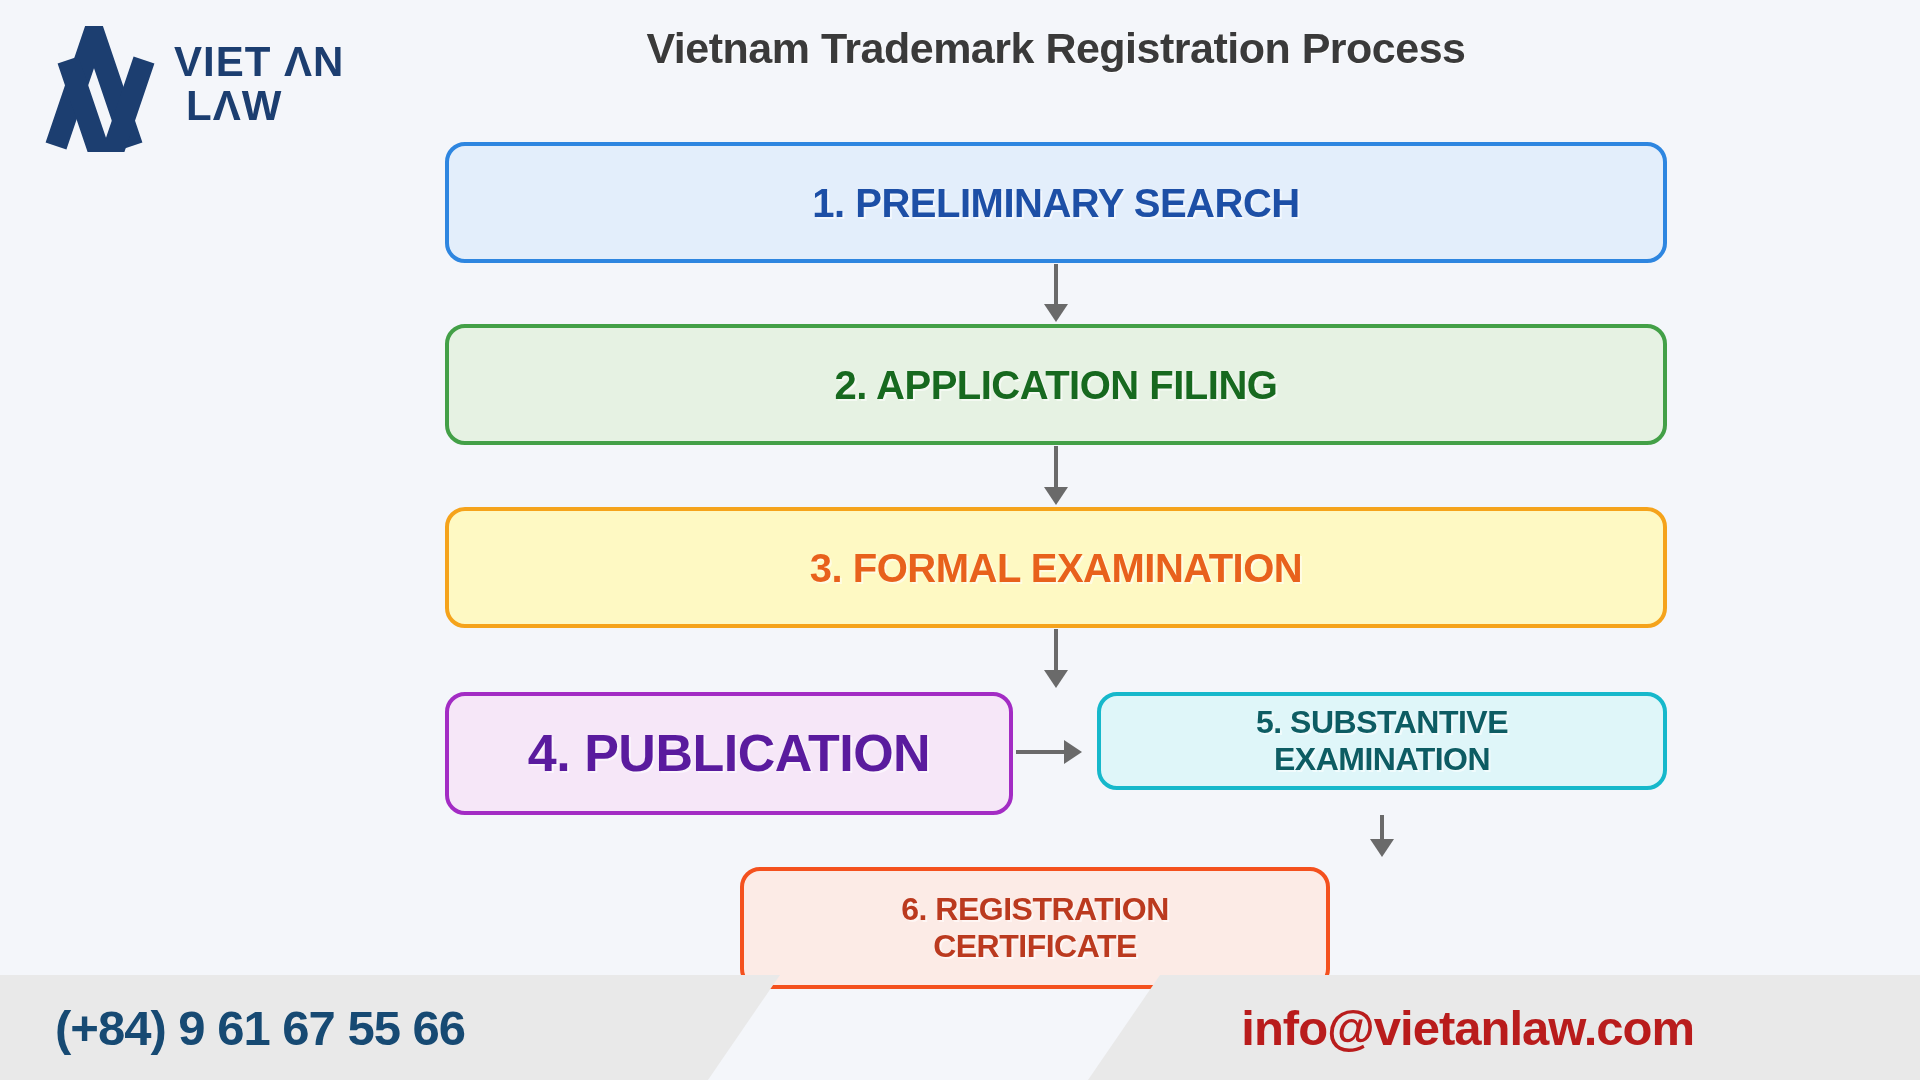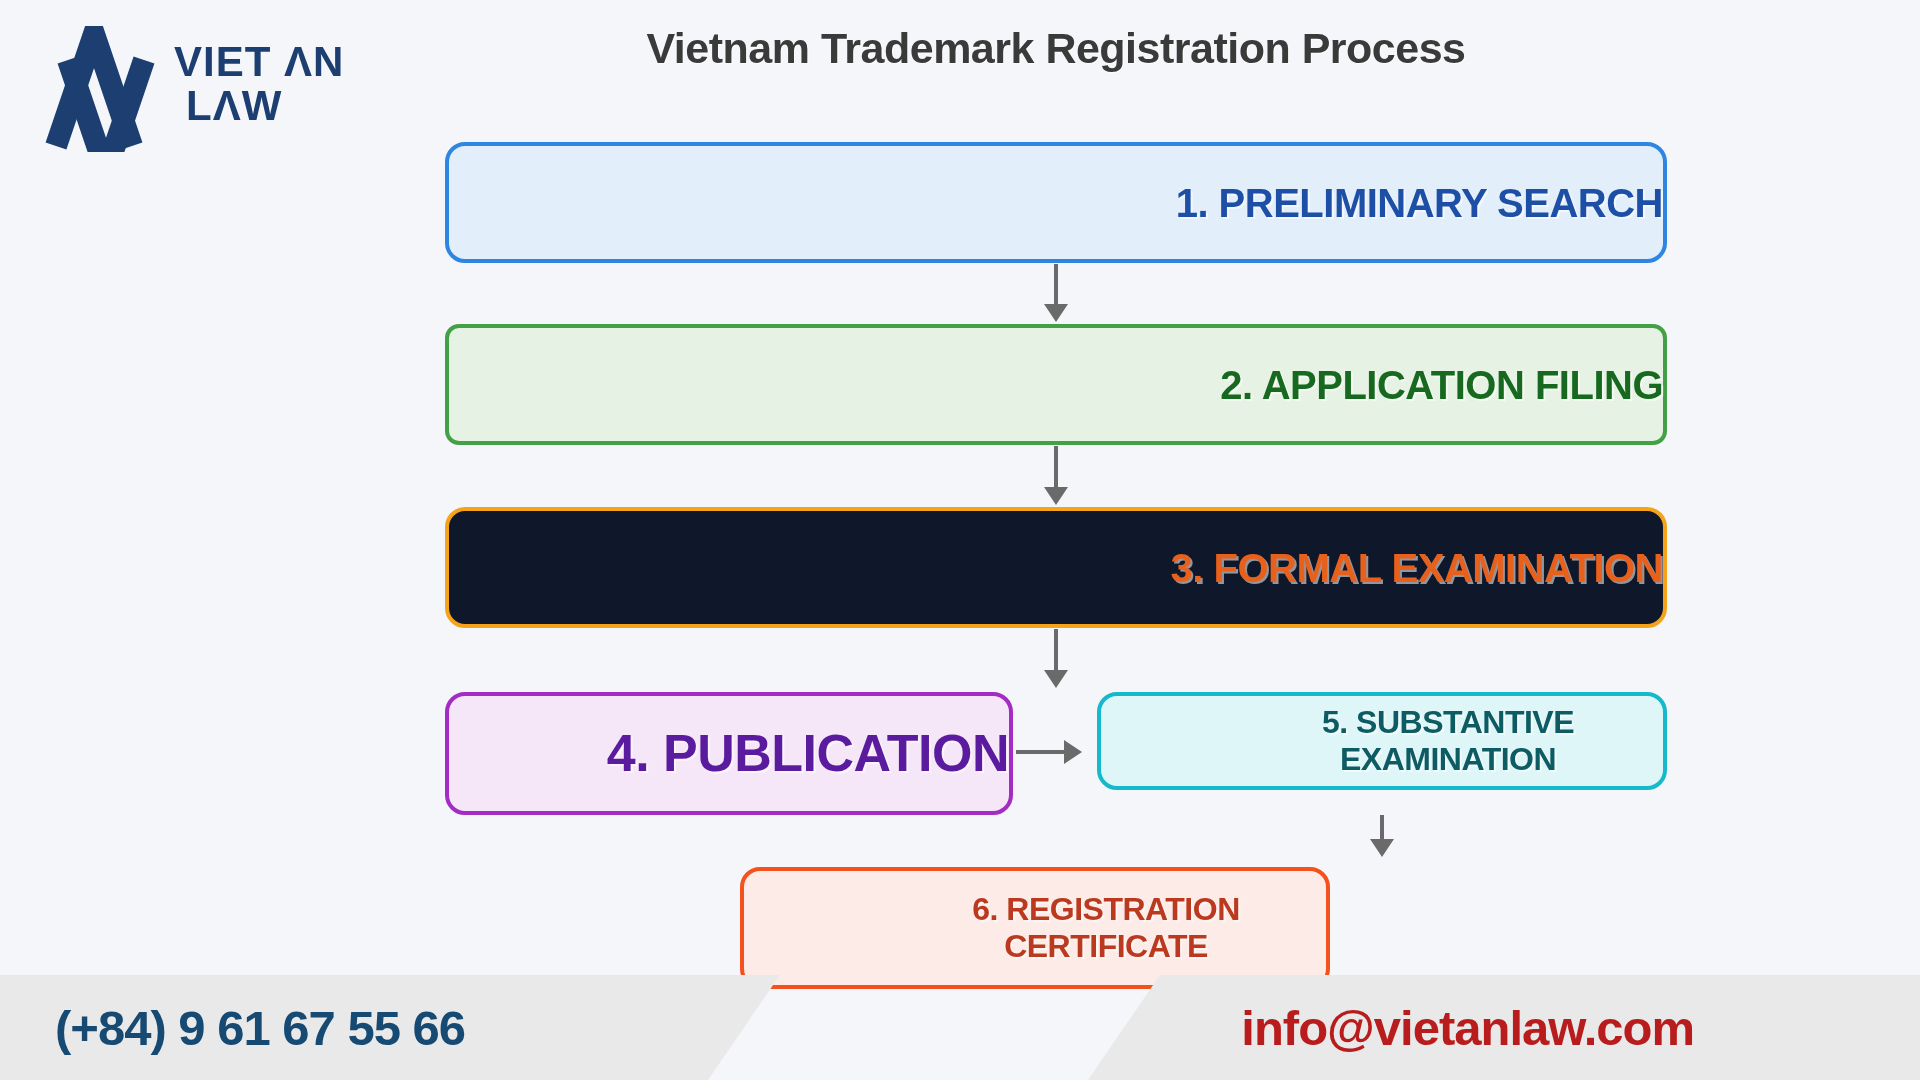--- a/index.html
+++ b/index.html
@@ -12,21 +12,21 @@
   .logo-text{margin-left:14px;margin-top:14px;font-weight:700;font-size:42px;line-height:44px;letter-spacing:1px;}
   .logo-text .l2{padding-left:12px;}
 
   
   .title{position:absolute;left:0;top:24px;width:2112px;text-align:center;
          font-size:43px;font-weight:700;color:#3a3a3a;letter-spacing:-.5px;
          text-shadow:1px 1px 0 rgba(255,255,255,.8);}
 
   
   .step{position:absolute;box-sizing:border-box;border:4px solid;border-radius:20px;
-        display:flex;align-items:center;justify-content:flex-end;text-align:center;
+        display:flex;align-items:center;justify-content:center;text-align:center;
         font-weight:700;letter-spacing:-.5px;}
   .step-label{display:block;line-height:1.15;text-shadow:2px 2px 0 rgba(255,255,255,.55);}
   #step1{left:445px;top:142px;width:1222px;height:121px;font-size:40px;}
   #step2{left:445px;top:324px;width:1222px;height:121px;font-size:40px;}
   #step3{left:445px;top:507px;width:1222px;height:121px;font-size:40px;}
   #step4{left:445px;top:692px;width:568px;height:123px;font-size:52px;}
   #step5{left:1097px;top:692px;width:570px;height:98px;font-size:32px;}
   #step5 .step-label{max-width:430px;}
   #step6{left:740px;top:835px;width:590px;height:122px;font-size:32px;margin-top:32px;}
   #step6 .step-label{max-width:440px;}
@@ -68,24 +68,24 @@
       <div class="l1">VIET ΛN</div>
       <div class="l2">LΛW</div>
     </div>
   </div>
 
   <div class="title" style="color: rgb(58, 58, 58);">Vietnam Trademark Registration Process</div>
 
   <div class="step" id="step1" style="background: rgb(227, 238, 251); border-color: rgb(46, 134, 224); color: rgb(29, 79, 166);">
     <span class="step-label">1. PRELIMINARY SEARCH</span>
   </div>
-  <div class="step" id="step2" style="background: rgb(230, 242, 227); border-color: rgb(67, 160, 71); color: rgb(23, 105, 31); border-radius: 14px;">
+  <div class="step" id="step2" style="background: rgb(230, 242, 227); border-color: rgb(67, 160, 71); color: rgb(23, 105, 31);">
     <span class="step-label">2. APPLICATION FILING</span>
   </div>
-  <div class="step" id="step3" style="background: #0f172a; border-color: rgb(245, 163, 27); color: rgb(232, 97, 28);">
+  <div class="step" id="step3" style="background: #fef9c3; border-color: rgb(245, 163, 27); color: rgb(232, 97, 28);">
     <span class="step-label">3. FORMAL EXAMINATION</span>
   </div>
   <div class="step" id="step4" style="background: rgb(246, 231, 248); border-color: rgb(163, 44, 196); color: rgb(90, 27, 158);">
     <span class="step-label">4. PUBLICATION</span>
   </div>
   <div class="step" id="step5" style="background: rgb(223, 246, 249); border-color: rgb(22, 184, 203); color: rgb(13, 92, 99);">
     <span class="step-label">5. SUBSTANTIVE EXAMINATION</span>
   </div>
   <div class="step" id="step6" style="background: rgb(252, 235, 230); border-color: rgb(244, 81, 30); color: rgb(187, 58, 31);">
     <span class="step-label">6. REGISTRATION CERTIFICATE</span>

